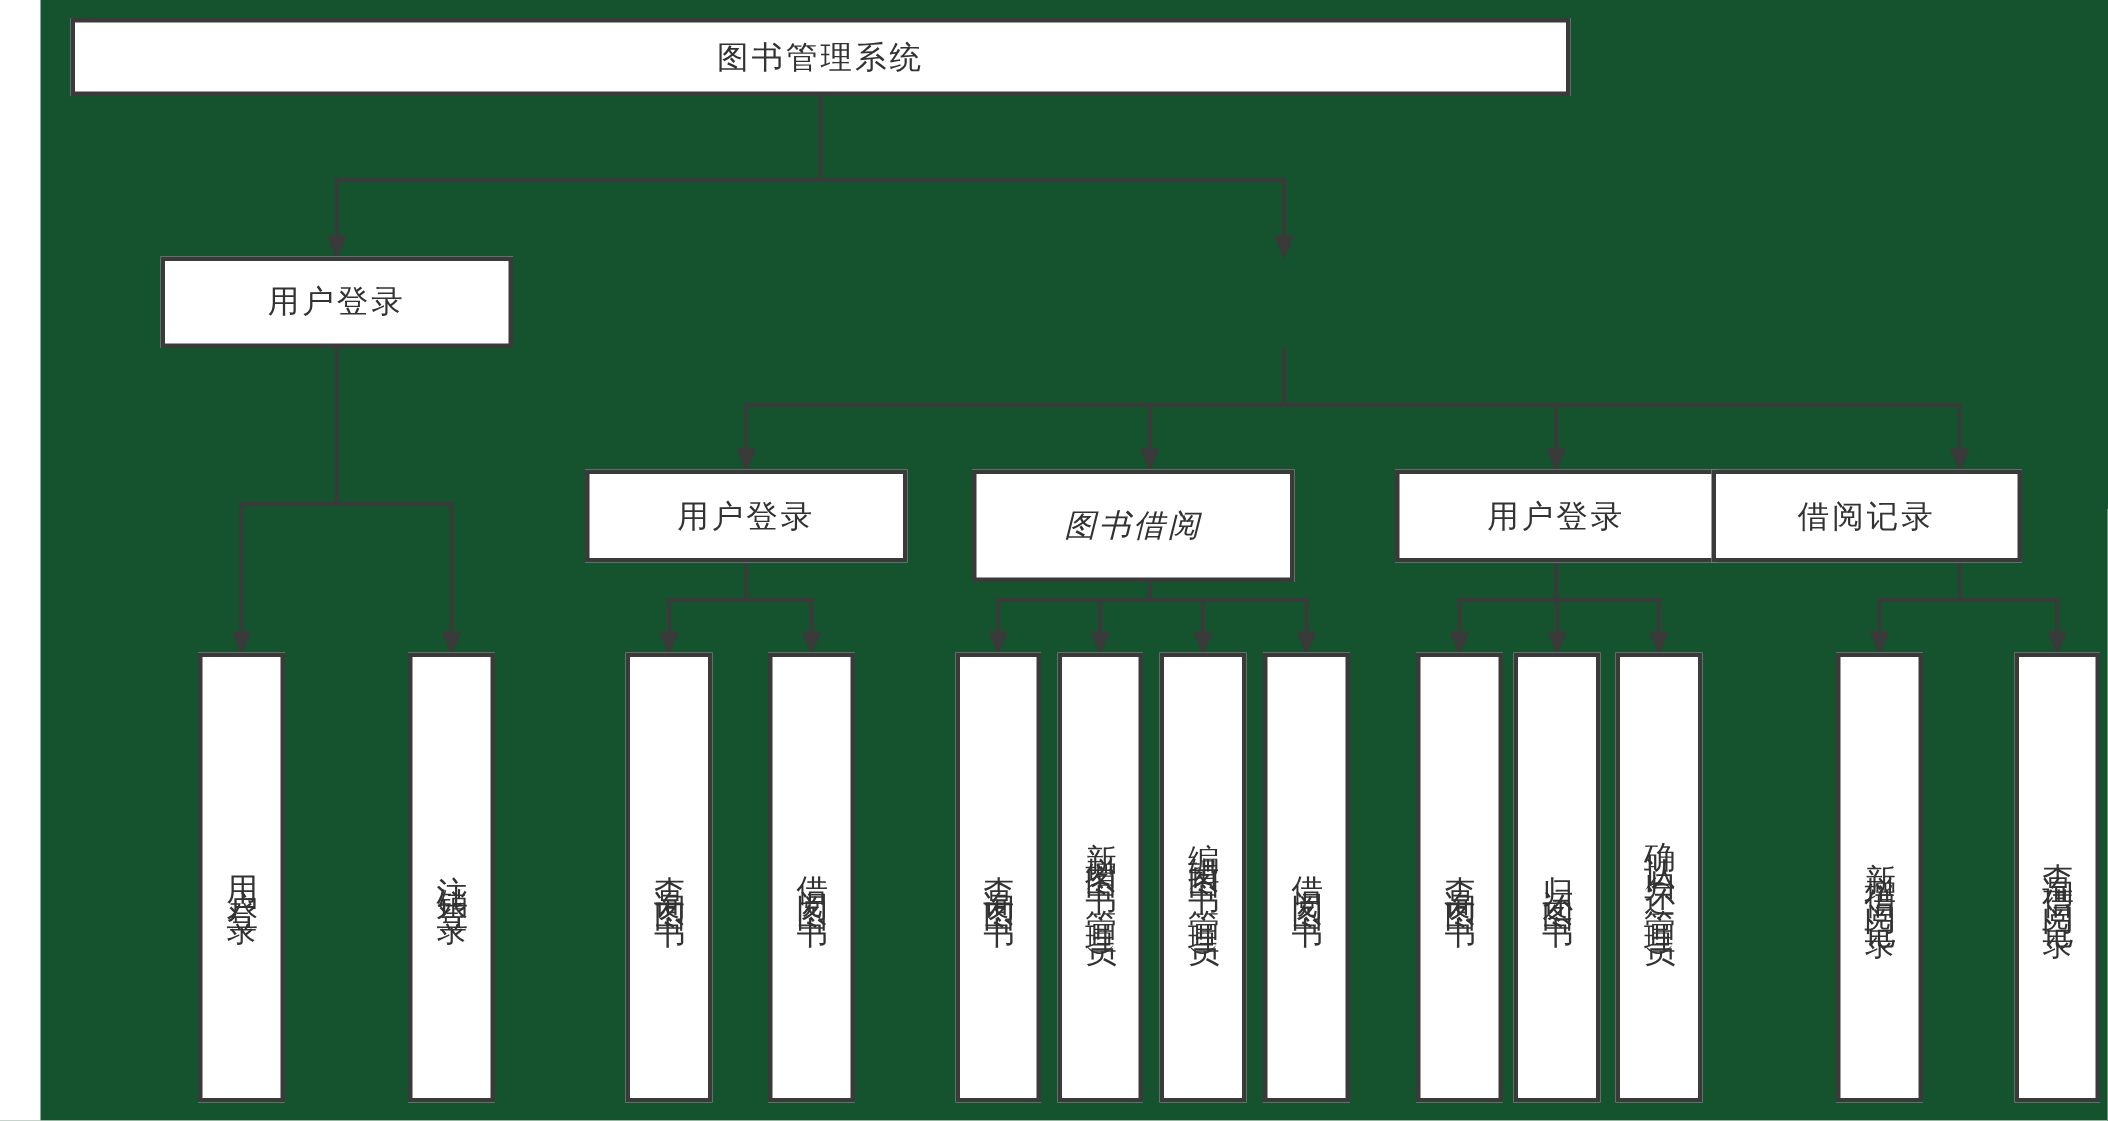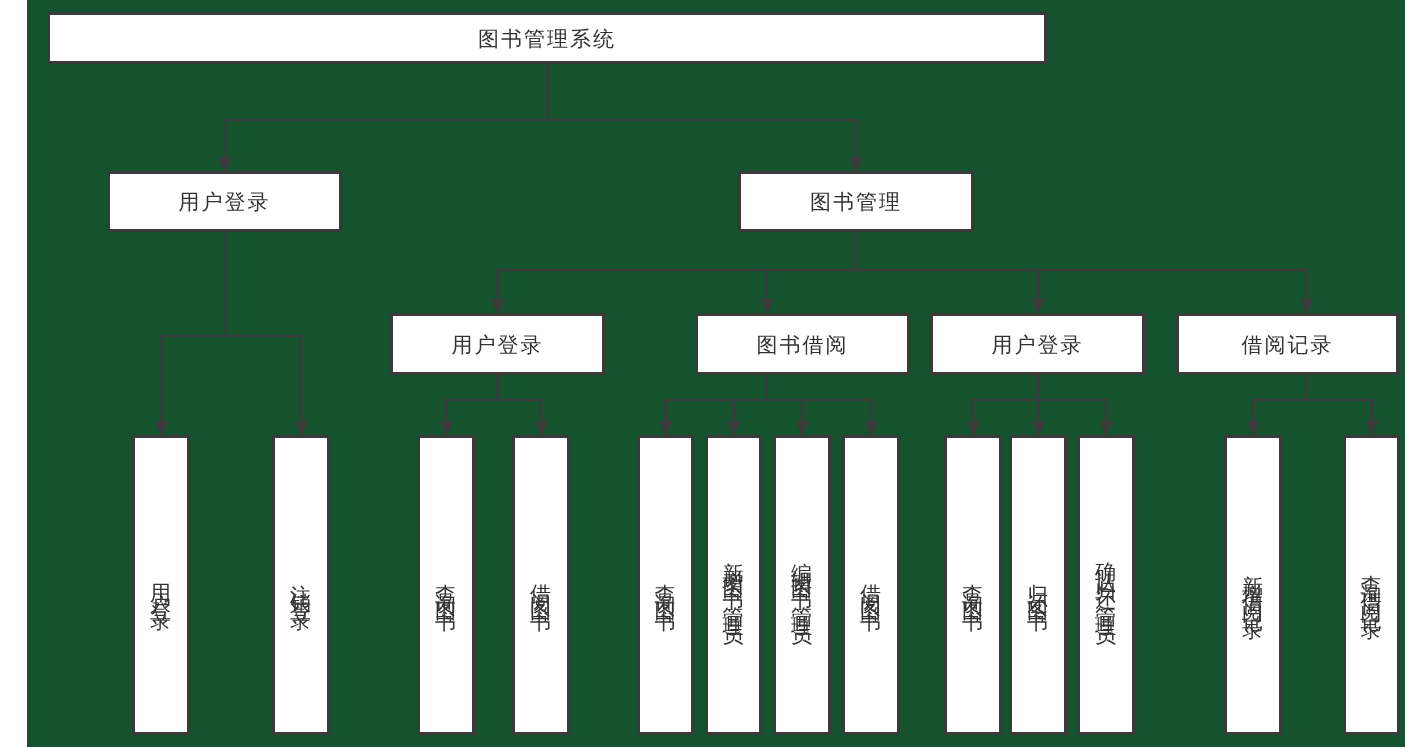--- a/index.html
+++ b/index.html
@@ -117,25 +117,24 @@
         <line x1="1226" y1="400" x2="1344.5" y2="400" stroke="#3a3a3a" stroke-width="2.6" stroke-linecap="square"></line>
         <line x1="1226" y1="399" x2="1226" y2="426" stroke="#3a3a3a" stroke-width="2.6"></line>
         <polygon points="1219.5,421 1232.5,421 1226,437" fill="#3a3a3a"></polygon>
         <line x1="1344.5" y1="399" x2="1344.5" y2="426" stroke="#3a3a3a" stroke-width="2.6"></line>
         <polygon points="1338,421 1351,421 1344.5,437" fill="#3a3a3a"></polygon>
       </g>
     </svg>
   <div id="boxes">
       <div class="node" style="left: 20px; top: 12px; width: 1000px; height: 52px;">图书管理系统</div>
       <div class="node" style="left: 80px; top: 171px; width: 235px; height: 61px;">用户登录</div>
-      <div class="node" style="left: 711px; top: 171px; width: 236px; height: 61px;">图书管理</div>
       <div class="node" style="left: 363px; top: 313px; width: 215px; height: 62px;">用户登录</div>
-      <div class="node" style="left: 668px; top: 313px; width: 215px; height: 62px;">图书借阅</div>
+      <div class="node" style="left: 621px; top: 313px; width: 215px; height: 75px; font-style: italic;">图书借阅</div>
       <div class="node" style="left: 903px; top: 313px; width: 215px; height: 62px;">用户登录</div>
-      <div class="node" style="left: 1149px; top: 313px; width: 223px; height: 62px;">借阅记录</div>
+      <div class="node" style="left: 1114px; top: 313px; width: 207px; height: 62px;">借阅记录</div>
       <div class="node vertical" style="left: 105px; top: 435px; width: 58px; height: 300px;">用户登录</div>
       <div class="node vertical" style="left: 245px; top: 435px; width: 58px; height: 300px;">注销登录</div>
       <div class="node vertical" style="left: 390px; top: 435px; width: 58px; height: 300px;">查询图书</div>
       <div class="node vertical" style="left: 485px; top: 435px; width: 58px; height: 300px;">借阅图书</div>
       <div class="node vertical" style="left: 610px; top: 435px; width: 57px; height: 300px;">查询图书</div>
       <div class="node vertical" style="left: 678px; top: 435px; width: 57px; height: 300px;">新增图书（管理员）</div>
       <div class="node vertical" style="left: 746px; top: 435px; width: 58px; height: 300px;">编辑图书（管理员）</div>
       <div class="node vertical" style="left: 815px; top: 435px; width: 58px; height: 300px;">借阅图书</div>
       <div class="node vertical" style="left: 917px; top: 435px; width: 58px; height: 300px;">查询图书</div>
       <div class="node vertical" style="left: 982px; top: 435px; width: 58px; height: 300px;">归还图书</div>

